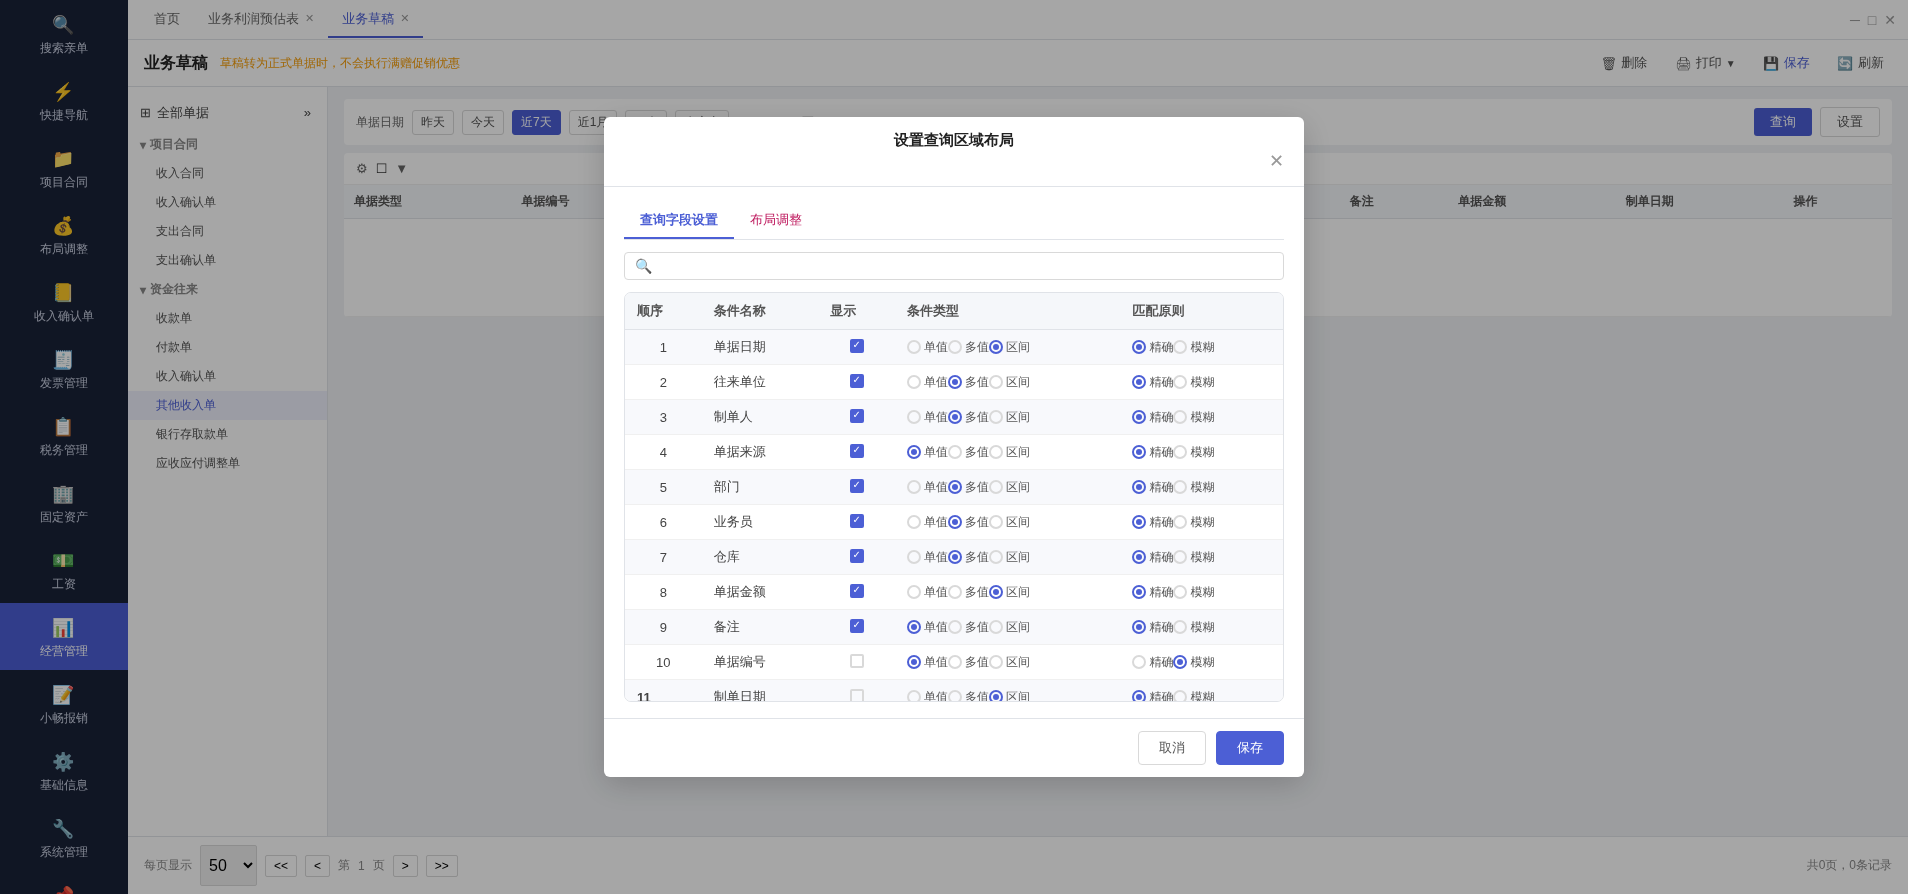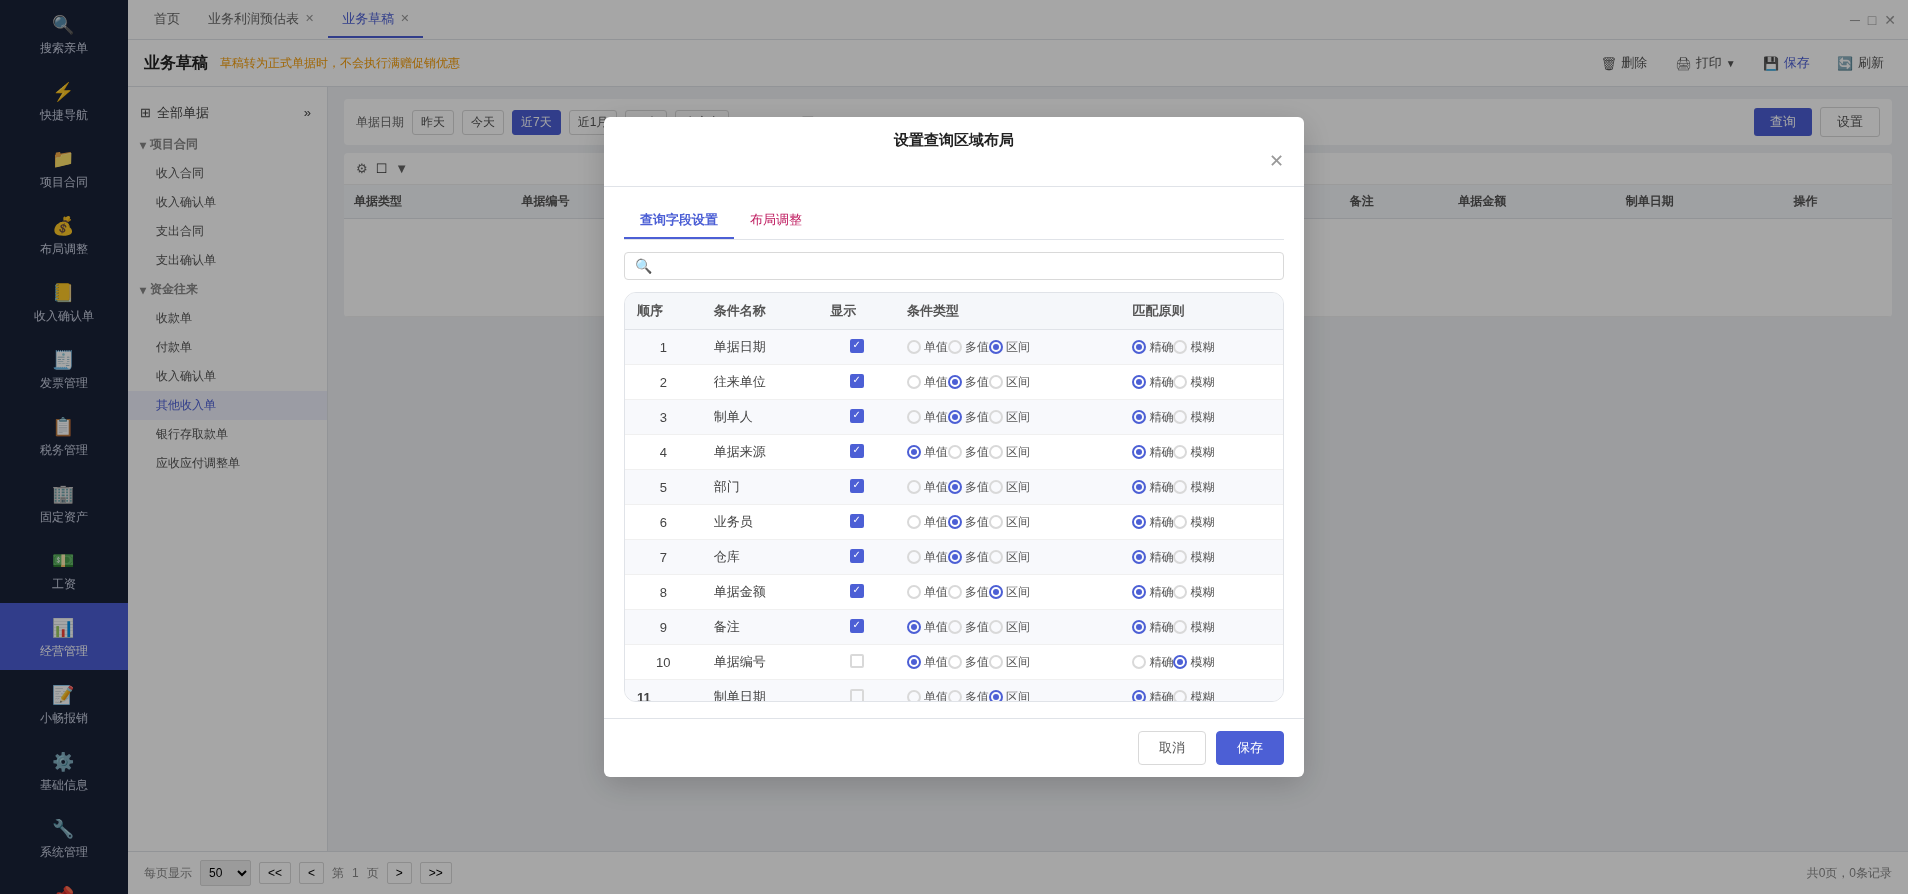--- a/index.html
+++ b/index.html
@@ -81,21 +81,21 @@
     .dialog-tabs { display: flex; border-bottom: 1px solid #e0e3e8; margin-bottom: 12px; }
     .dialog-tab { padding: 8px 16px; font-size: 13px; cursor: pointer; color: #be185d; border-bottom: 2px solid transparent; }
     .dialog-tab.active { color: #4c5fd5; border-bottom: 2px solid #4c5fd5; font-weight: 600; }
 
     
     .dialog-search { display: flex; align-items: center; border: 1px solid #d9d9d9; border-radius: 4px; padding: 5px 10px; gap: 6px; margin-bottom: 12px; width: 100%; }
     .dialog-search input { border: none; outline: none; font-size: 13px; flex: 1; color: #333; }
     .dialog-search-icon { color: #aaa; font-size: 14px; }
 
     
-    .dialog-table-container { flex: 1; overflow-y: auto; border: 1px solid #e0e3e8; border-radius: 12px; }
+    .dialog-table-container { flex: 1; overflow-y: auto; border: 1px solid #e0e3e8; border-radius: 7px; }
     .dialog-table { width: 100%; border-collapse: collapse; font-size: 13px; }
     .dialog-table th { background: #f5f7fa; padding: 9px 12px; text-align: left; font-weight: 600; color: #555; border-bottom: 1px solid #e0e3e8; white-space: nowrap; position: sticky; top: 0; z-index: 1; }
     .dialog-table td { padding: 8px 12px; border-bottom: 1px solid #f0f0f0; color: #444; vertical-align: middle; }
     .dialog-table tr:nth-child(odd) td { background: #f8f9fc; }
     .dialog-table tr:nth-child(even) td { background: #fff; }
 
     
     .radio-group { display: flex; align-items: center; white-space: nowrap; }
     .radio-option { display: flex; align-items: center; gap: 3px; cursor: pointer; font-size: 12px; color: #555; }
     .radio-circle { width: 14px; height: 14px; border-radius: 50%; border: 2px solid #d9d9d9; display: inline-block; flex-shrink: 0; position: relative; }
@@ -299,21 +299,21 @@
                 </td>
               </tr>
             </tbody>
           </table>
         </div>
       </div>
     </div>
 
     <div class="bottom-bar">
       <span>每页显示</span>
-      <select style="font-size:12px;border:1px solid #d9d9d9;padding:4px 4px;border-radius:2px;">
+      <select style="font-size:16px;border:1px solid #d9d9d9;padding:10px 4px;border-radius:2px;">
         <option>50</option>
         <option>100</option>
         <option>200</option>
       </select>
       <button class="pagination-btn">&lt;&lt;</button>
       <button class="pagination-btn">&lt;</button>
       <span>第</span>
       <span>1</span>
       <span>页</span>
       <button class="pagination-btn">&gt;</button>

